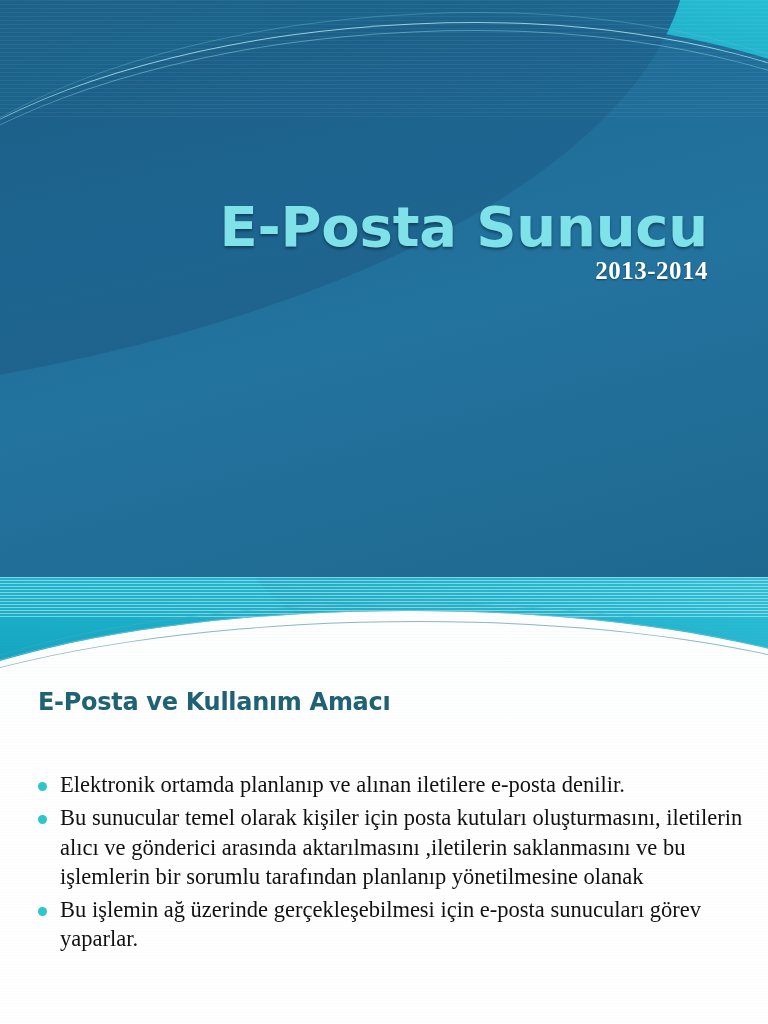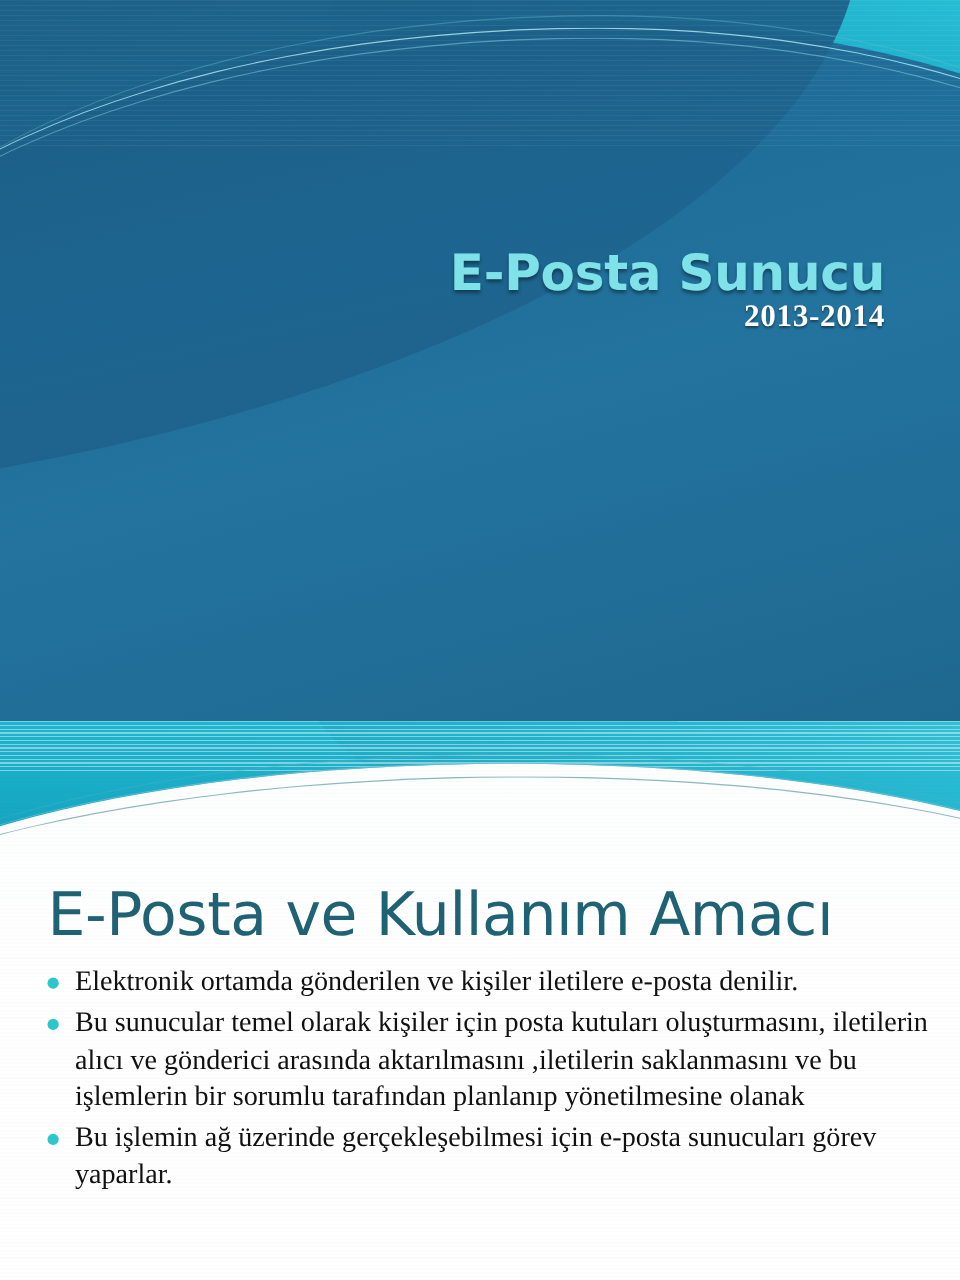--- a/index.html
+++ b/index.html
@@ -127,21 +127,21 @@
 
   .title-block {
     position: absolute;
     right: 60px;
     top: 198px;
     text-align: right;
     z-index: 6;
   }
   .main-title {
     font-family: "DejaVu Sans", sans-serif;
-    font-size: 40px;
+    font-size: 56px;
     font-weight: 600;
     letter-spacing: -0.2px;
     color: #7fe2e8;
     text-shadow: 0 2px 3px rgba(0,0,0,.40);
     line-height: 1.05;
     white-space: nowrap;
   }
   .title-year {
     font-family: "Liberation Serif", serif;
     font-size: 25px;
@@ -263,22 +263,22 @@
     border-top-right-radius: 56% 42%;
     box-sizing: border-box;
   }
 
   .content-heading {
     position: absolute;
     left: 38px;
     top: 672px;
     z-index: 6;
     font-family: "DejaVu Sans", sans-serif;
-    font-size: 48px;
-    font-weight: 400;
+    font-size: 24px;
+    font-weight: 700;
     color: #1f6274;
     letter-spacing: -0.3px;
     white-space: nowrap;
   }
 
   .bullet-list {
     position: absolute;
     left: 26px;
     right: 20px;
     top: 770px;
@@ -352,18 +352,18 @@
     <div class="crescent"></div>
     <div class="crescent-line"></div>
     <div class="crescent-line c2"></div>
     <div class="thin-arc"></div>
     <div class="grain"></div>
   </section>
 
   <h1 class="content-heading">E-Posta ve Kullanım Amacı</h1>
 
   <ul class="bullet-list">
-    <li class="bullet-item">Elektronik ortamda gönderilen ve kişiler iletilere e-posta denilir.</li>
+    <li class="bullet-item">Elektronik ortamda planlanıp ve alınan iletilere e-posta denilir.</li>
     <li class="bullet-item">Bu sunucular temel olarak kişiler için posta kutuları oluşturmasını, iletilerin alıcı ve gönderici arasında aktarılmasını ,iletilerin saklanmasını ve bu işlemlerin bir sorumlu tarafından planlanıp yönetilmesine olanak</li>
     <li class="bullet-item">Bu işlemin ağ üzerinde gerçekleşebilmesi için e-posta sunucuları görev yaparlar.</li>
   </ul>
 
 </div>
 
 </body></html>

